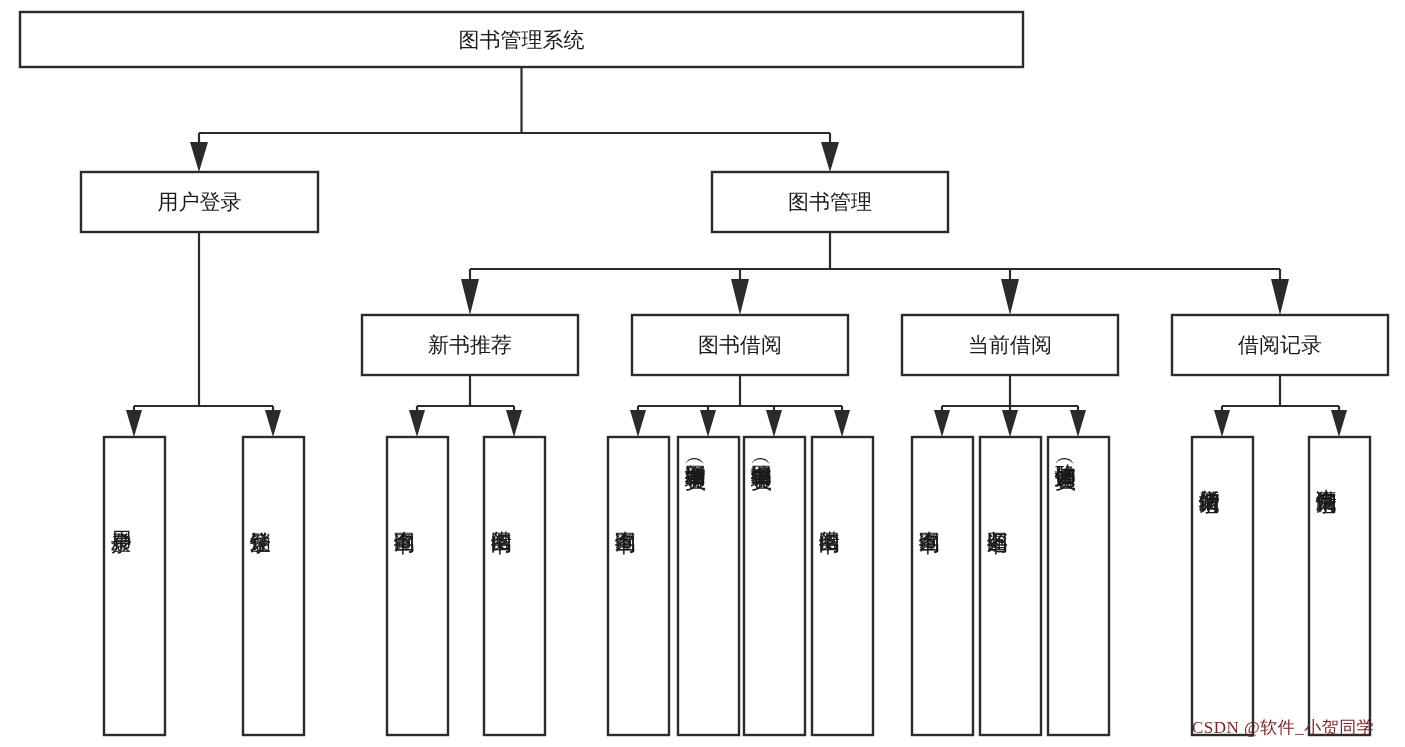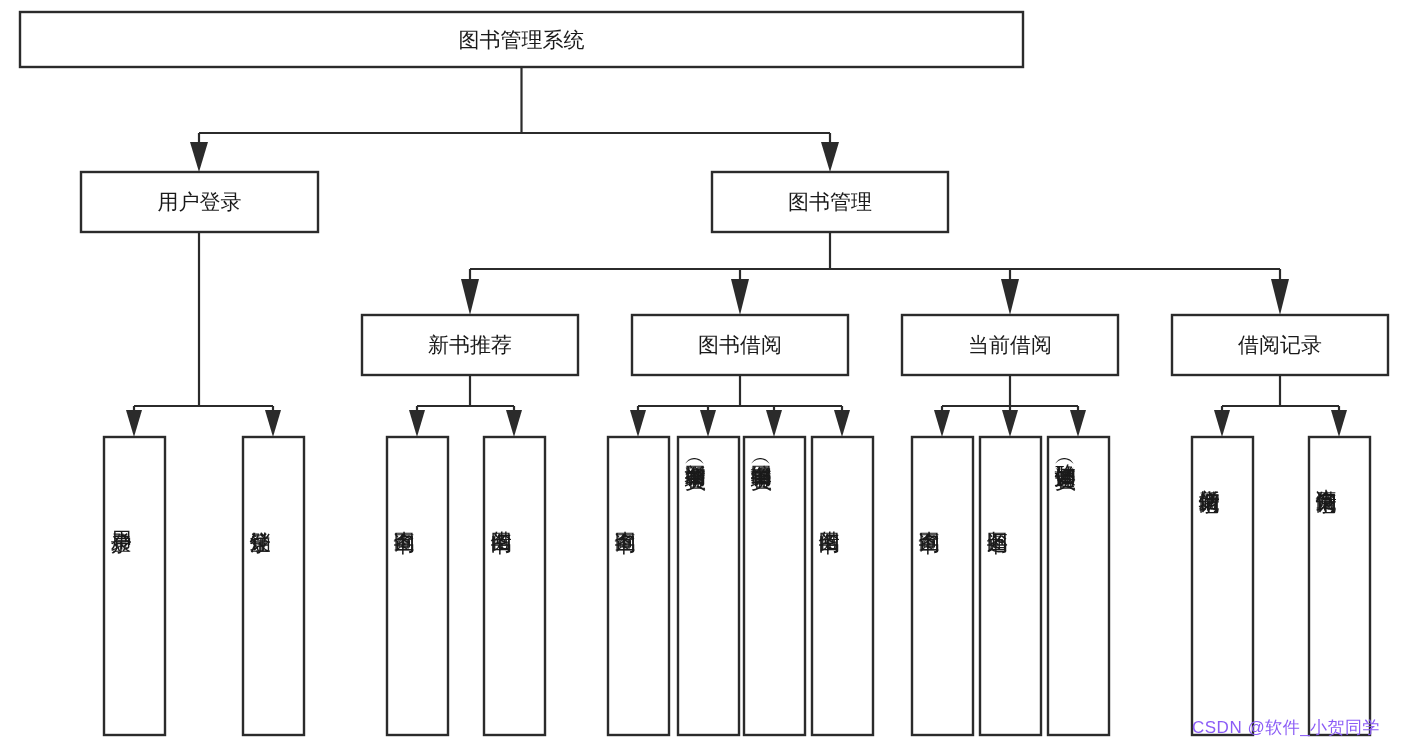--- a/index.html
+++ b/index.html
@@ -53,23 +53,23 @@
     font-family: "Liberation Sans", "DejaVu Sans", sans-serif;
     font-size: 21px;
     line-height: 1.06;
     color: #1a1a1a;
     letter-spacing: 1px;
     white-space: nowrap;
     pointer-events: none;
   }
   .watermark {
     position: absolute;
-    font-family: Liberation Sans, sans-serif;
+    font-family: Liberation Serif, serif;
     font-size: 17px;
-    color: #8b5cf6;
+    color: #7f1d1d;
     white-space: nowrap;
     letter-spacing: 0.5px;
   }
 </style>
 </head>
 <body>
 
 <div id="stage">
 
   <svg id="diagram" viewBox="0 0 1405 747">

